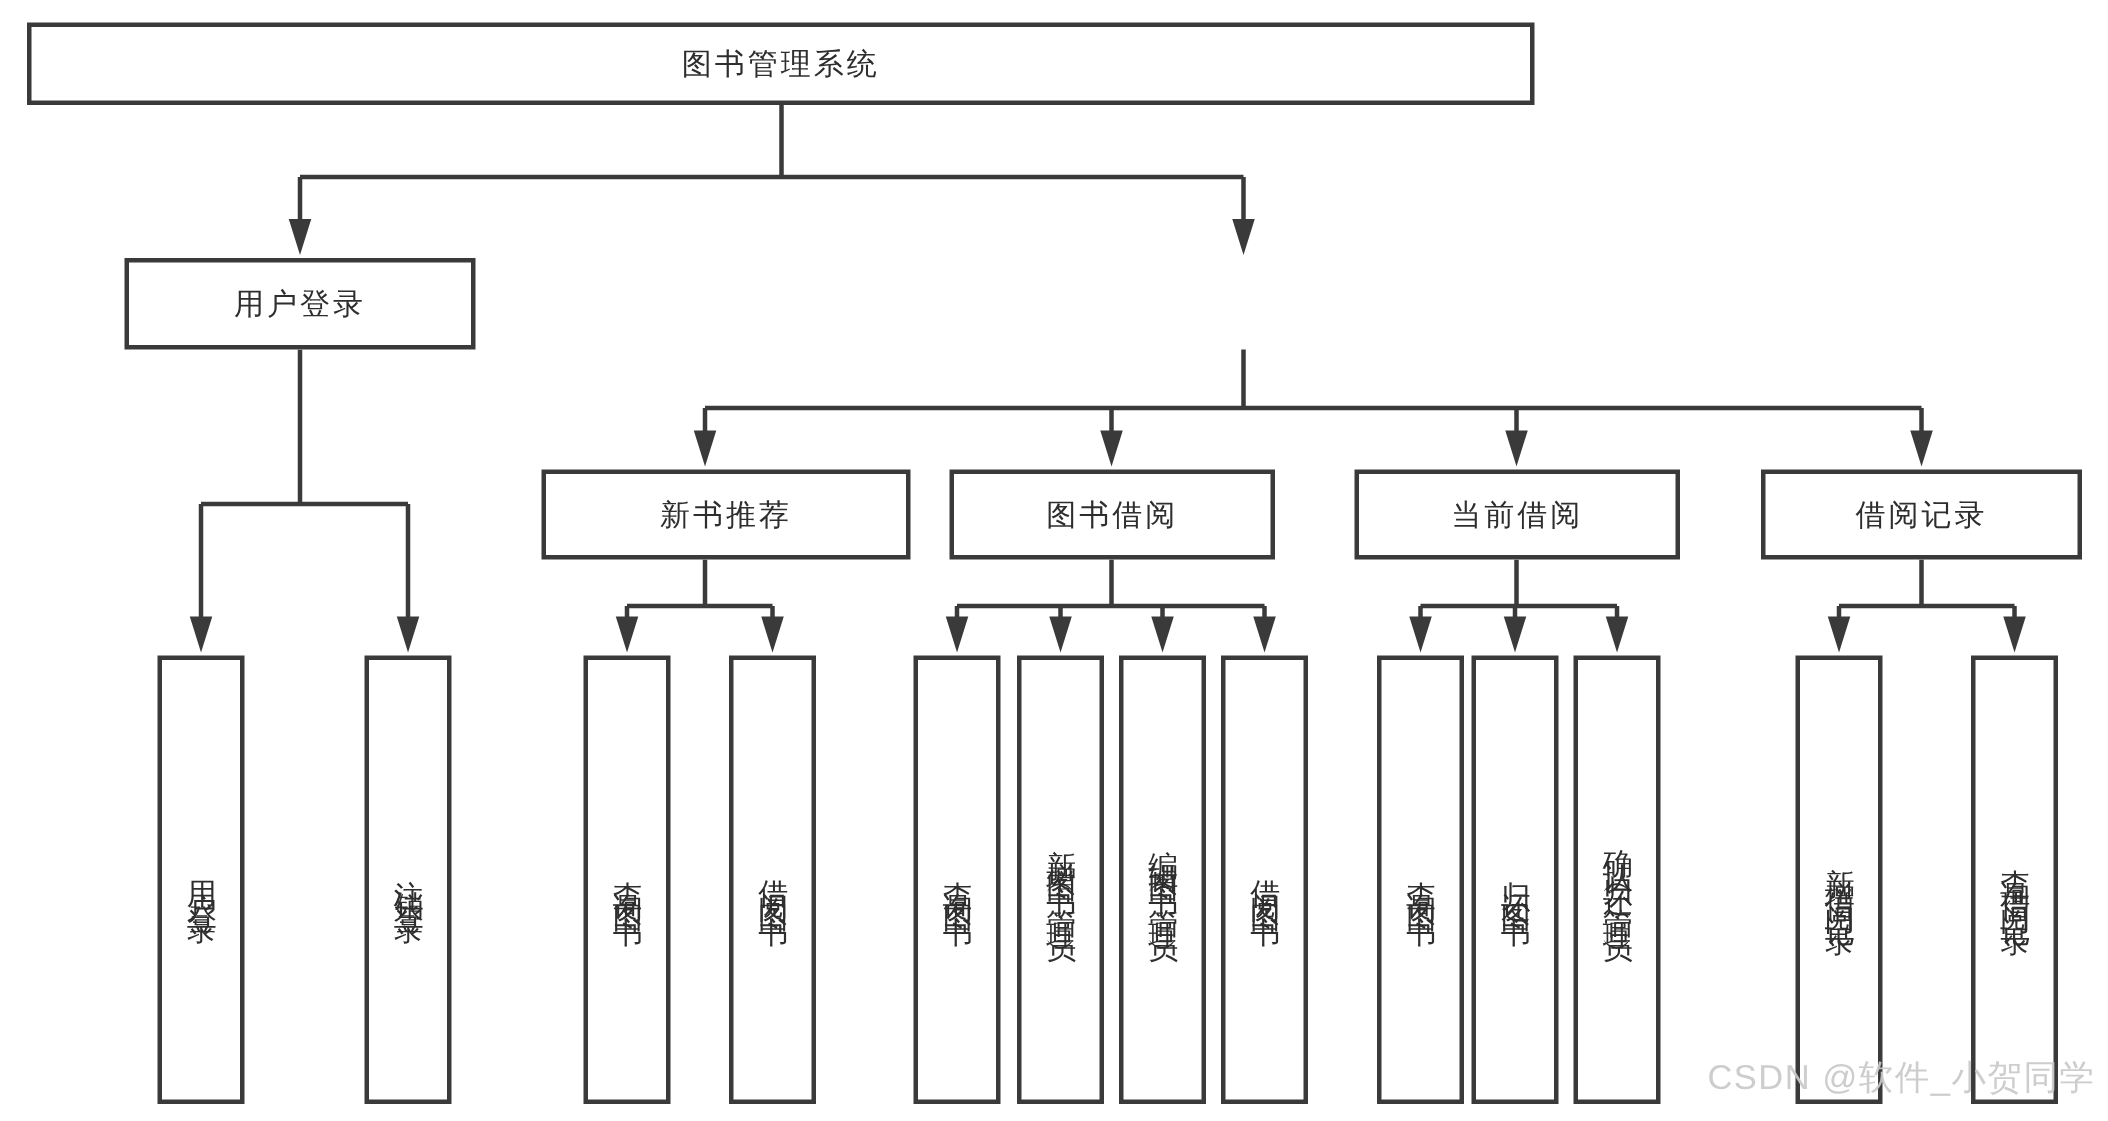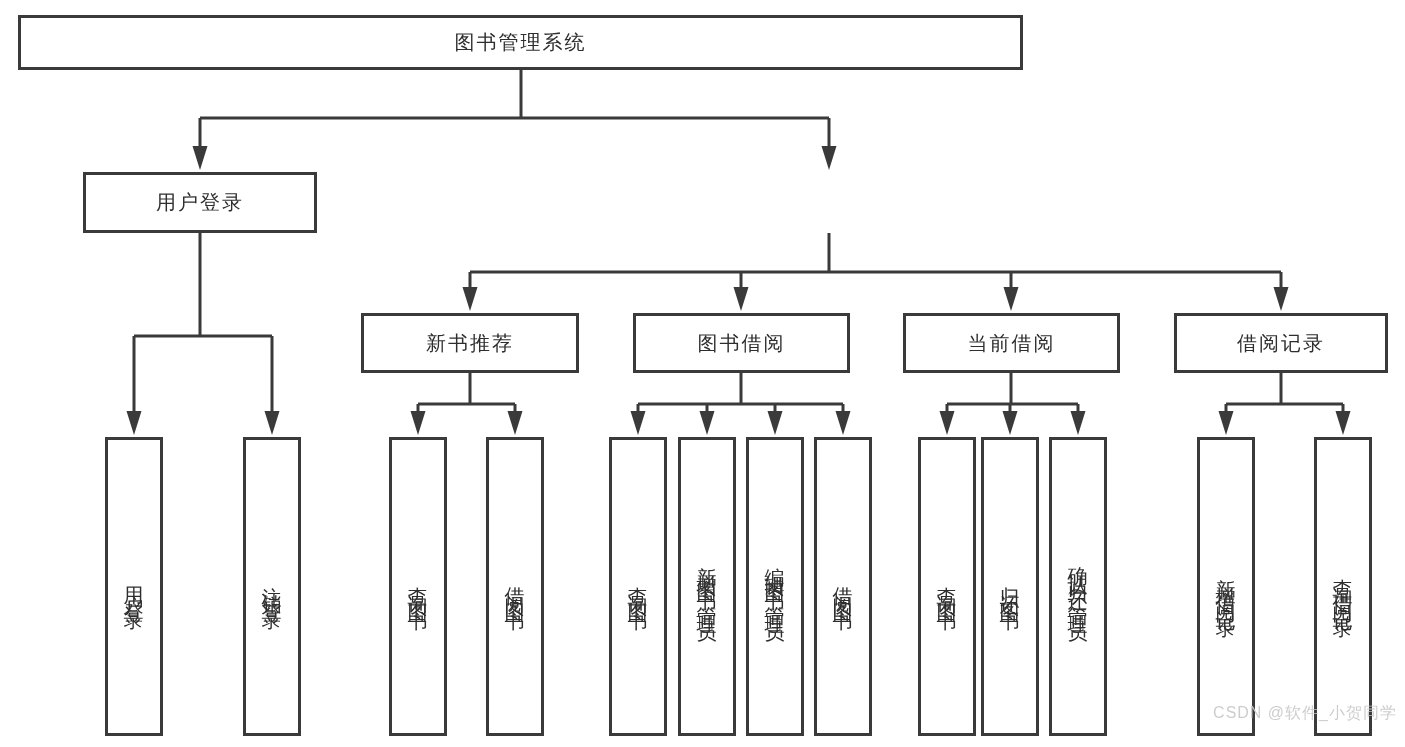--- a/index.html
+++ b/index.html
@@ -35,21 +35,21 @@
     text-orientation:upright;
     font-size:20px;
     letter-spacing:8px;
     line-height:1;
     color:var(--text);
     white-space:nowrap;
   }
   #watermark{
     position:absolute;
     top:703px;right:8px;
-    font-size:16px;
+    font-size:23px;
     letter-spacing:1px;
     color:var(--watermark);
     opacity:.92;
     z-index:3;
     white-space:nowrap;
   }
 </style>
 </head>
 <body>
 
@@ -106,21 +106,21 @@
   </svg>
 
   <div class="box hbox" style="left:18px;top:15px;width:1005px;height:55px;">
     <span>图书管理系统</span>
   </div>
 
   <div class="box hbox" style="left:83px;top:172px;width:234px;height:61px;">
     <span>用户登录</span>
   </div>
 
-  <div class="box hbox" style="left:361px;top:313px;width:218px;height:60px;text-align:right;">
+  <div class="box hbox" style="left:361px;top:313px;width:246px;height:60px;text-align:right;">
     <span>新书推荐</span>
   </div>
   <div class="box hbox" style="left:633px;top:313px;width:217px;height:60px;">
     <span>图书借阅</span>
   </div>
   <div class="box hbox" style="left:903px;top:313px;width:217px;height:60px;">
     <span>当前借阅</span>
   </div>
   <div class="box hbox" style="left:1174px;top:313px;width:214px;height:60px;">
     <span>借阅记录</span>

